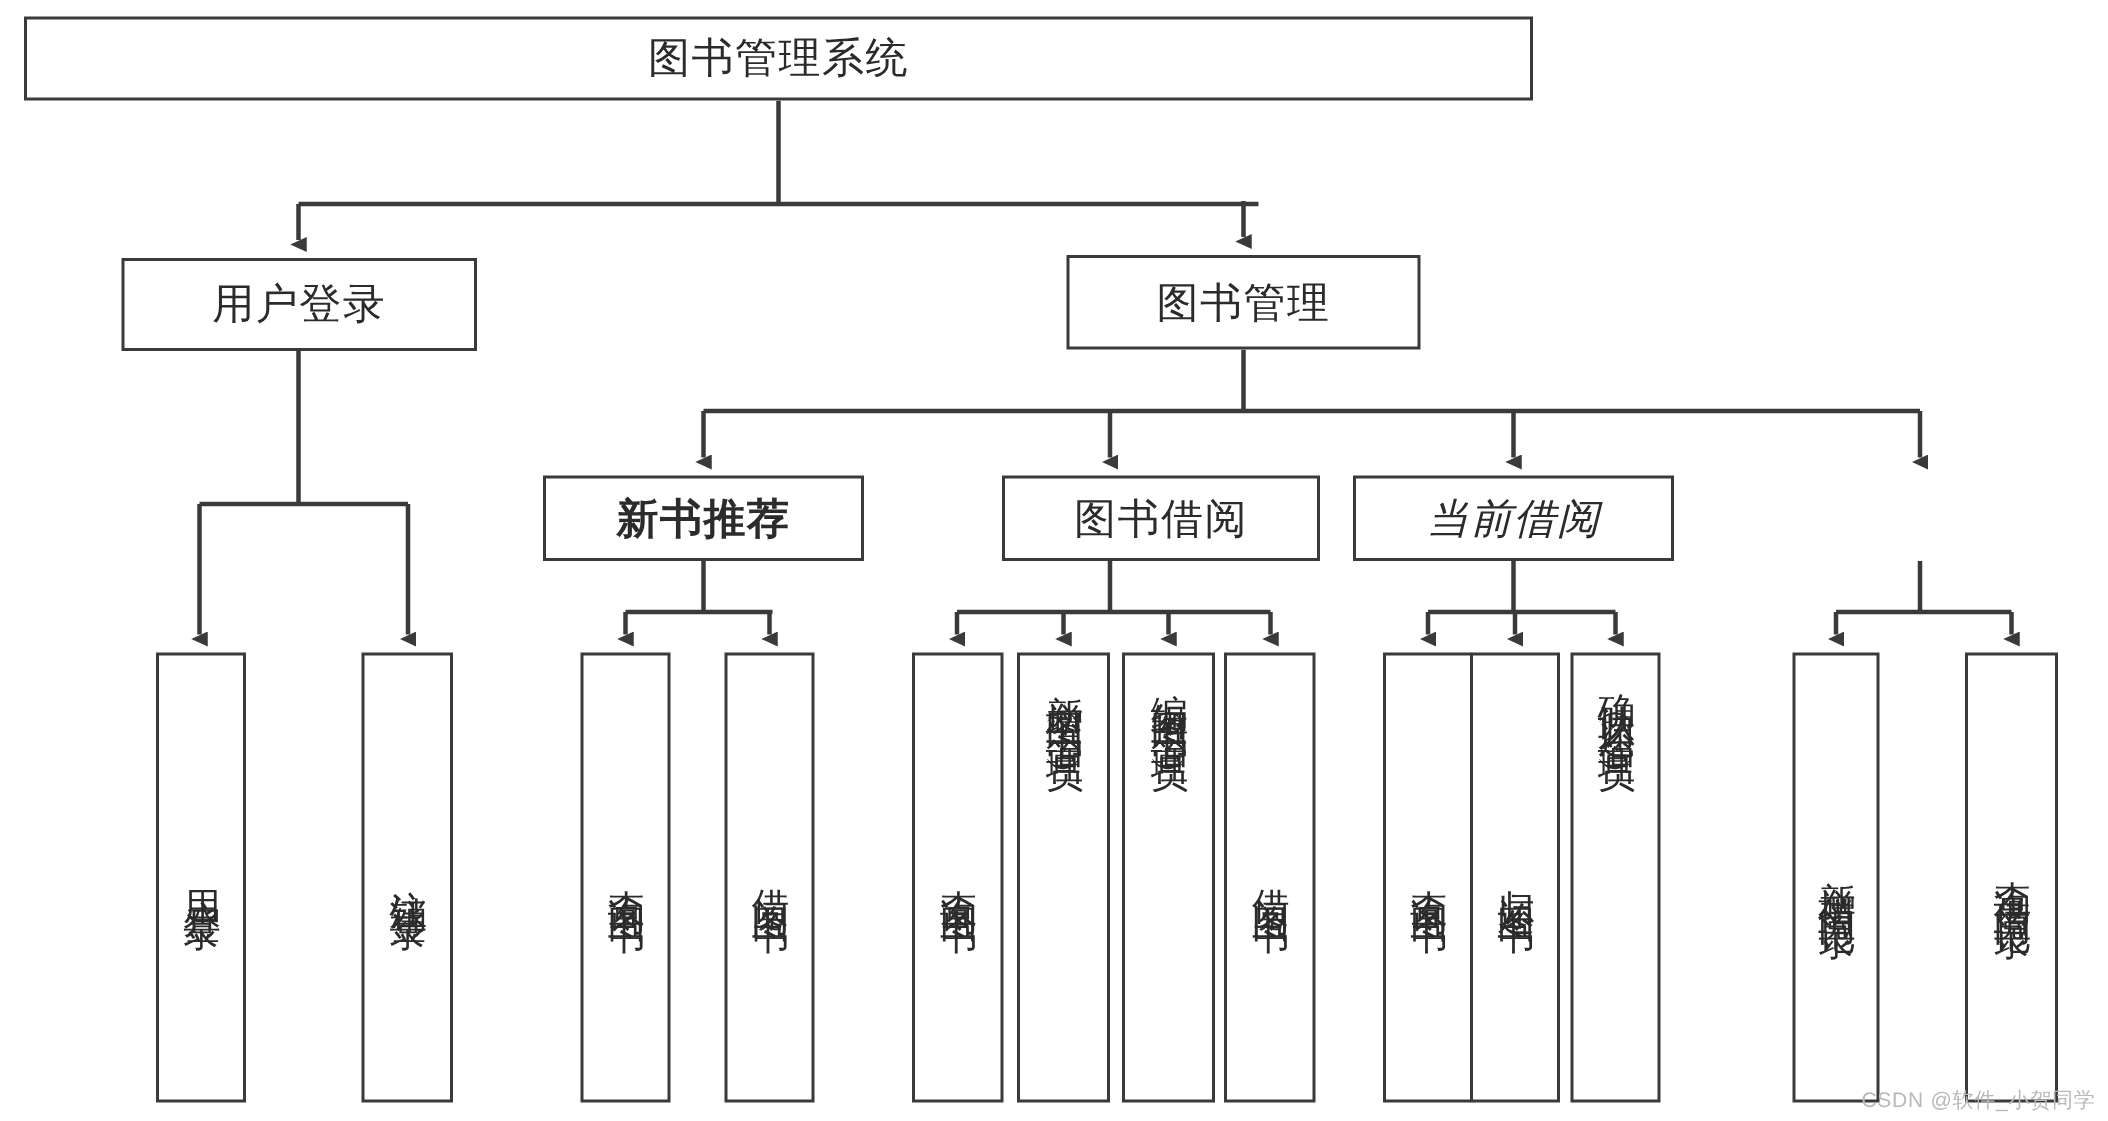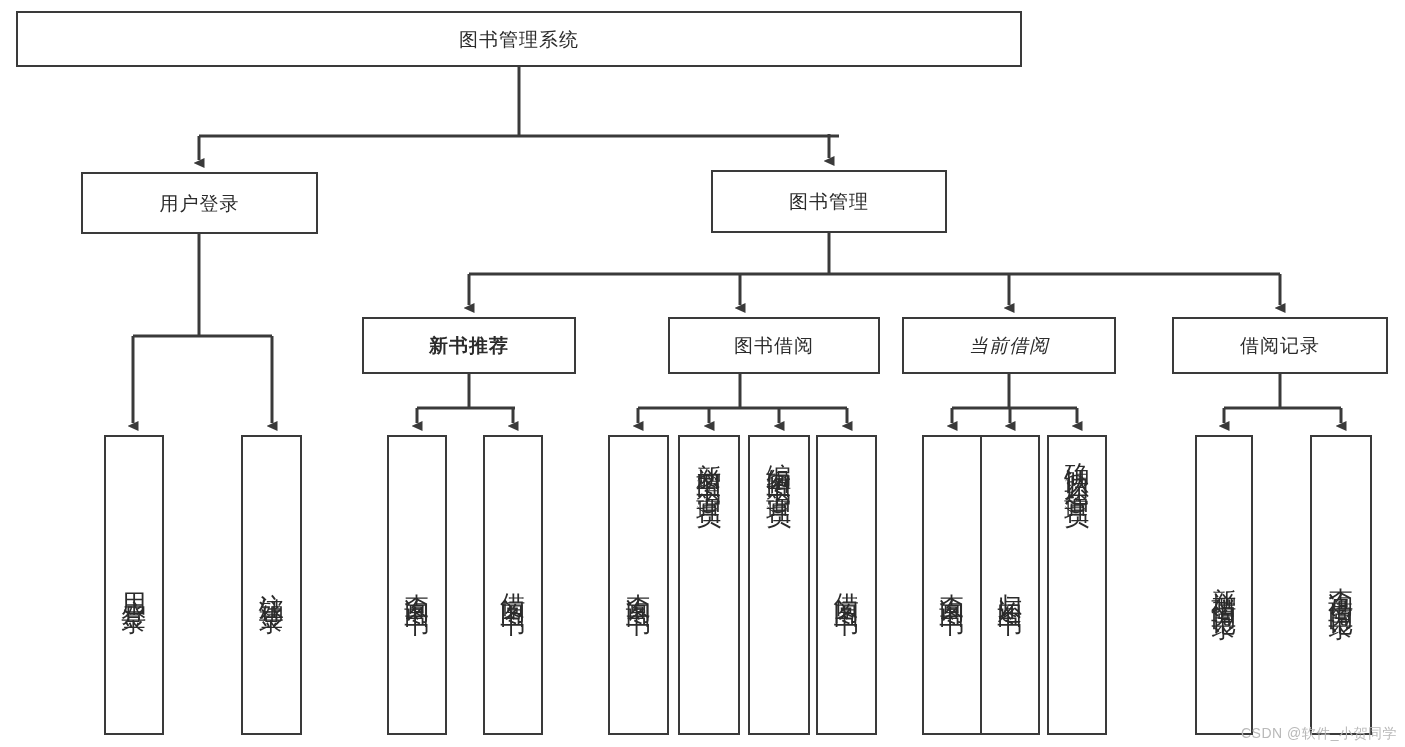--- a/index.html
+++ b/index.html
@@ -15,21 +15,21 @@
     position:absolute;
     box-sizing:border-box;
     background:#ffffff;
     border:2.5px solid #3a3a3a;
     display:flex;
     align-items:center;
     justify-content:center;
     color:#2b2b2b;
   }
   .node-h .label{
-    font-size:19px;
+    font-size:28px;
     letter-spacing:1px;
     white-space:nowrap;
     line-height:1;
   }
   .node-v{
     align-items:flex-start;
     justify-content:center;
     padding-top:0;
   }
   .node-v .label{
@@ -122,23 +122,20 @@
 
   <div class="node node-h" style="left:362px;top:317px;width:214px;height:57px;font-weight:bold;">
     <span class="label">新书推荐</span>
   </div>
   <div class="node node-h" style="left:668px;top:317px;width:212px;height:57px;">
     <span class="label">图书借阅</span>
   </div>
   <div class="node node-h" style="left:902px;top:317px;width:214px;height:57px;font-style:italic;">
     <span class="label">当前借阅</span>
   </div>
-  <div class="node node-h" style="left:1172px;top:317px;width:216px;height:57px;">
-    <span class="label">借阅记录</span>
-  </div>
 
   <div class="node node-v mid" style="left:104px;top:435px;width:60px;height:300px;">
     <span class="label">用户登录</span>
   </div>
   <div class="node node-v mid" style="left:241px;top:435px;width:61px;height:300px;">
     <span class="label">注销登录</span>
   </div>
 
   <div class="node node-v mid" style="left:387px;top:435px;width:60px;height:300px;">
     <span class="label">查询图书</span>

